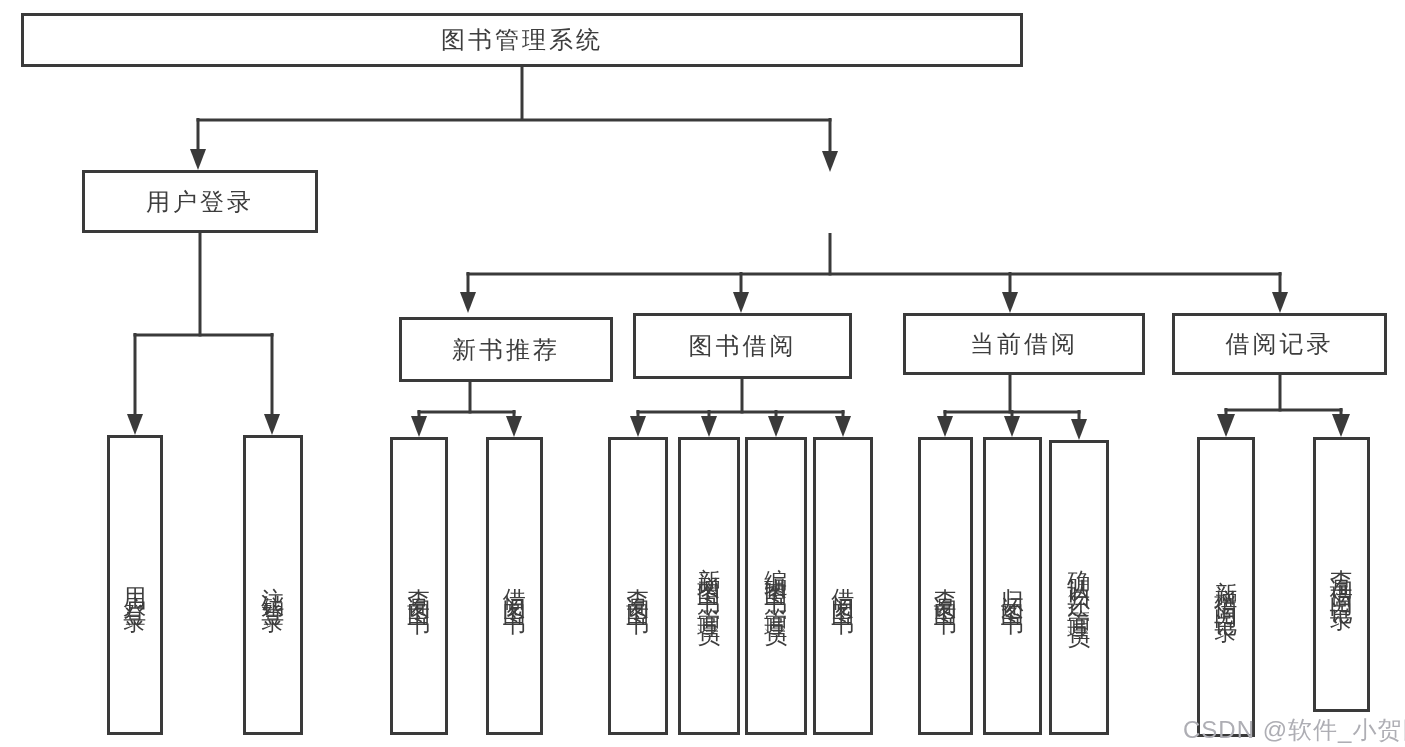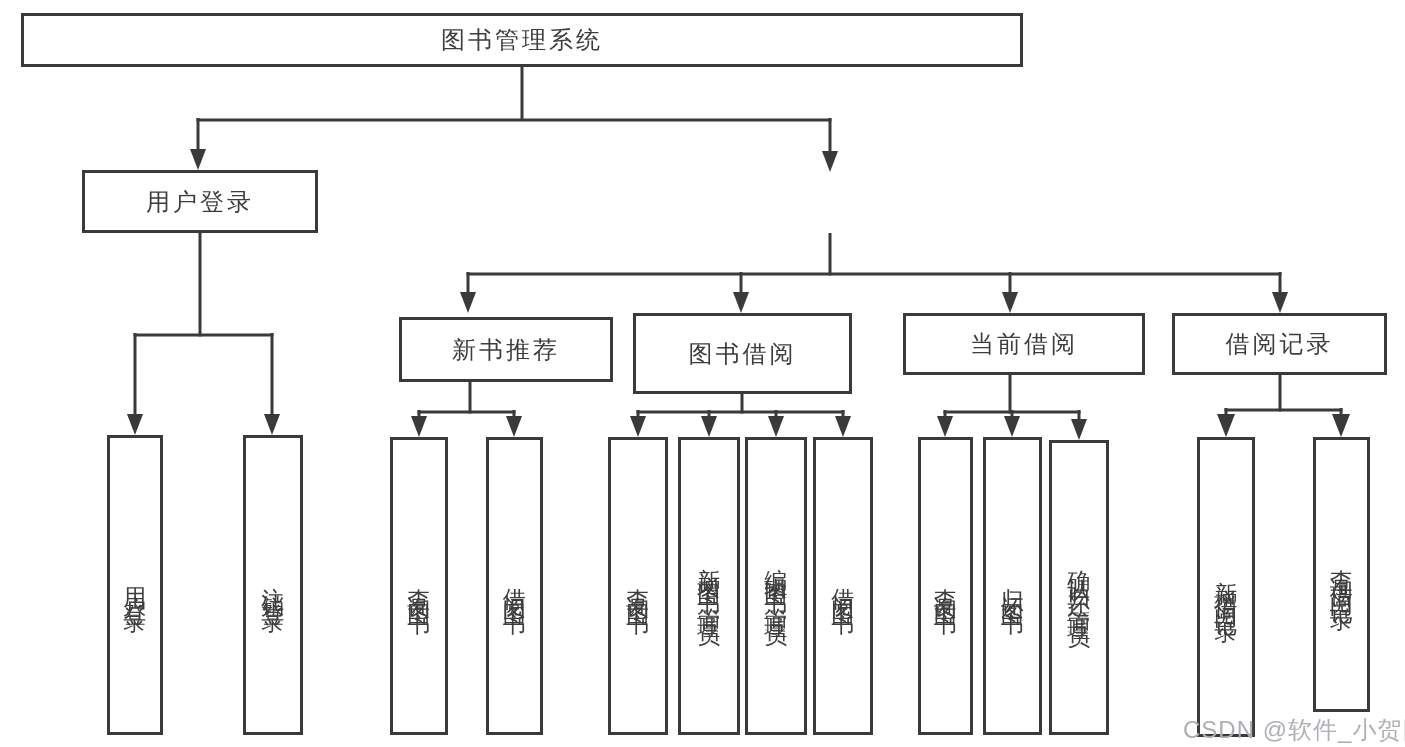--- a/index.html
+++ b/index.html
@@ -137,21 +137,21 @@
     <span>图书管理系统</span>
   </div>
 
   <div class="box h" style="left:82px; top:170px; width:236px; height:63px;">
     <span>用户登录</span>
   </div>
 
   <div class="box h" style="left:363px; top:317px; width:214px; height:65px;margin-left:36px;">
     <span>新书推荐</span>
   </div>
-  <div class="box h" style="left:633px; top:313px; width:219px; height:81px;text-align:right;">
+  <div class="box h" style="left:633px; top:313px; width:219px; height:66px;text-align:right;">
     <span>图书借阅</span>
   </div>
   <div class="box h" style="left:903px; top:313px; width:242px; height:62px;">
     <span>当前借阅</span>
   </div>
   <div class="box h" style="left:1172px; top:313px; width:215px; height:62px;">
     <span>借阅记录</span>
   </div>
 
   <div class="box v" style="left:107px; top:435px; width:56px; height:300px;">

